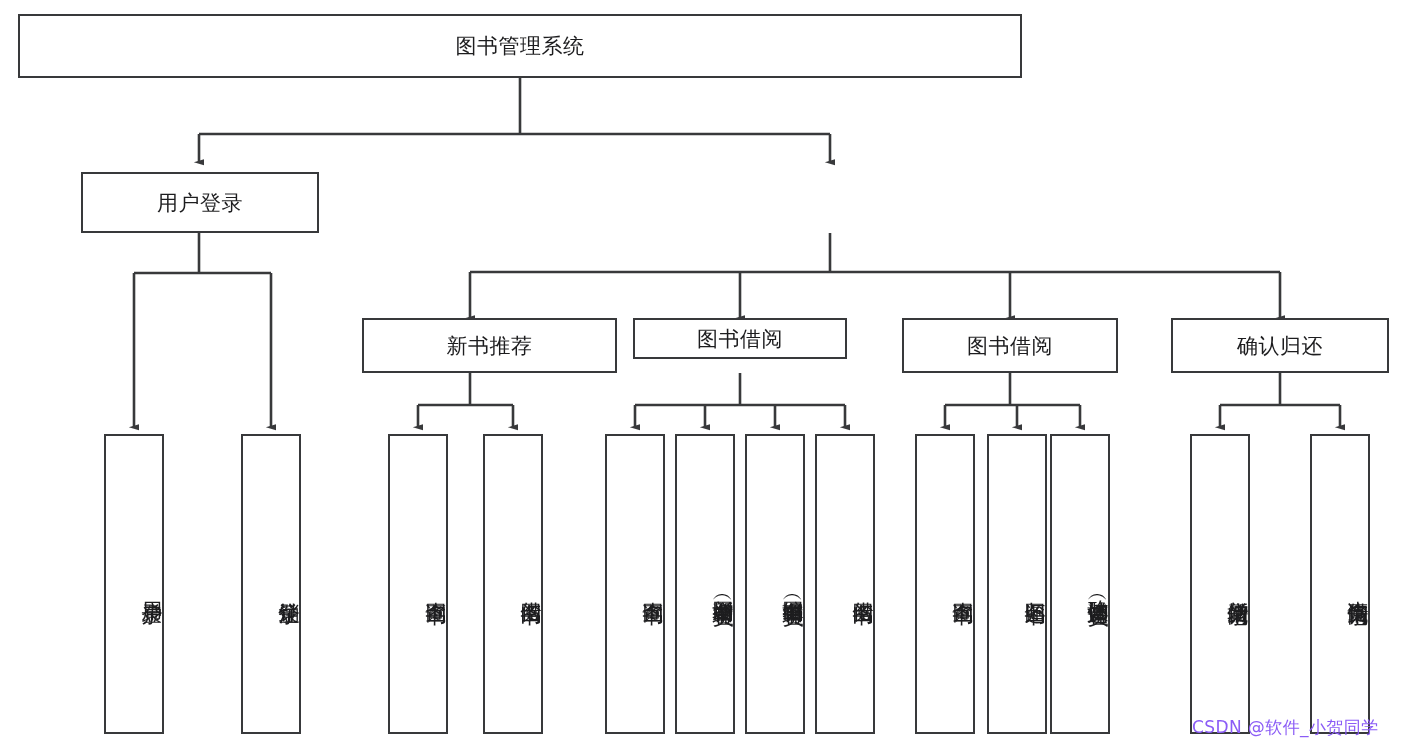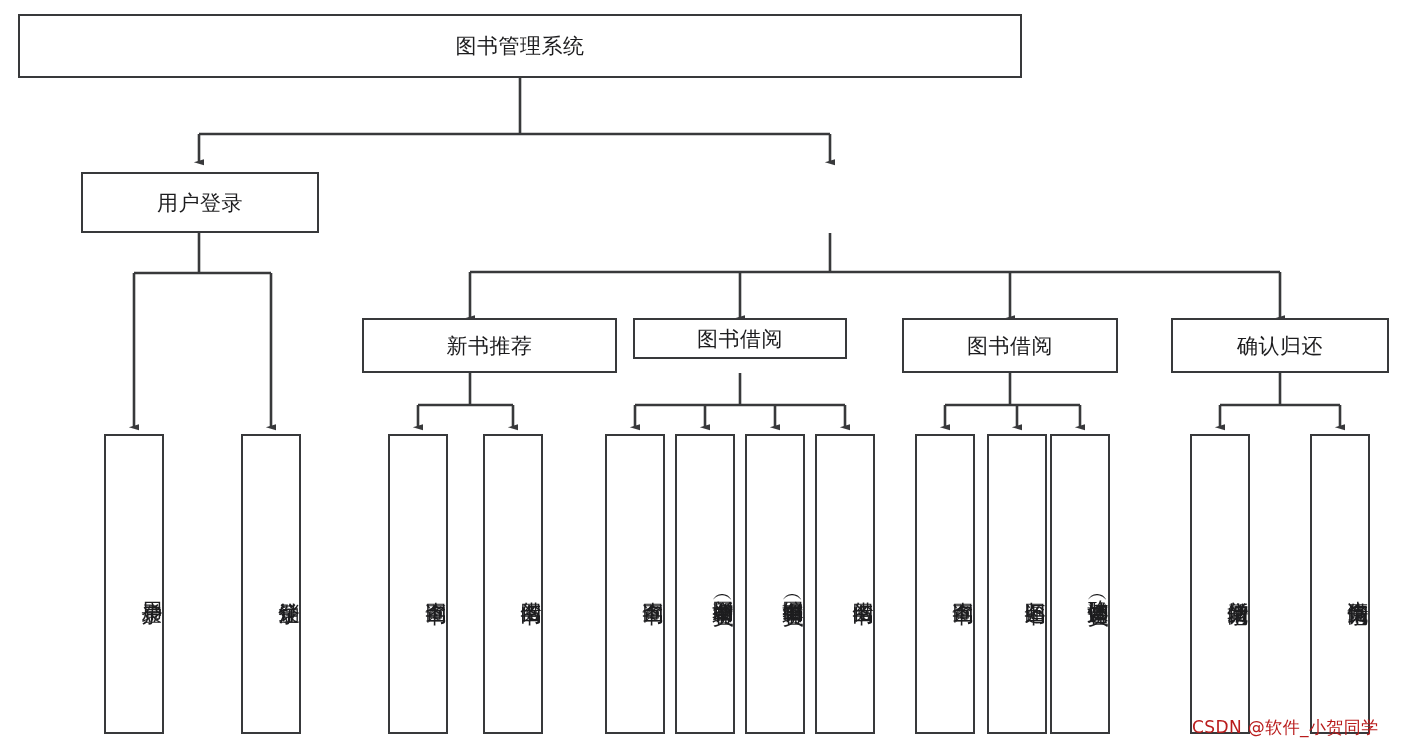--- a/index.html
+++ b/index.html
@@ -49,21 +49,21 @@
     align-items: flex-start;
     justify-content: center;
   }
   .node.vert .lbl {
     writing-mode: vertical-rl;
     text-orientation: upright;
     white-space: nowrap;
   }
   .watermark {
     position: absolute;
-    color: #b91c1c;
+    color: #8b5cf6;
     font-size: 17px;
     white-space: nowrap;
     letter-spacing: 0.4px;
   }
 </style>
 </head>
 <body>
 
 <div id="canvas">
 

